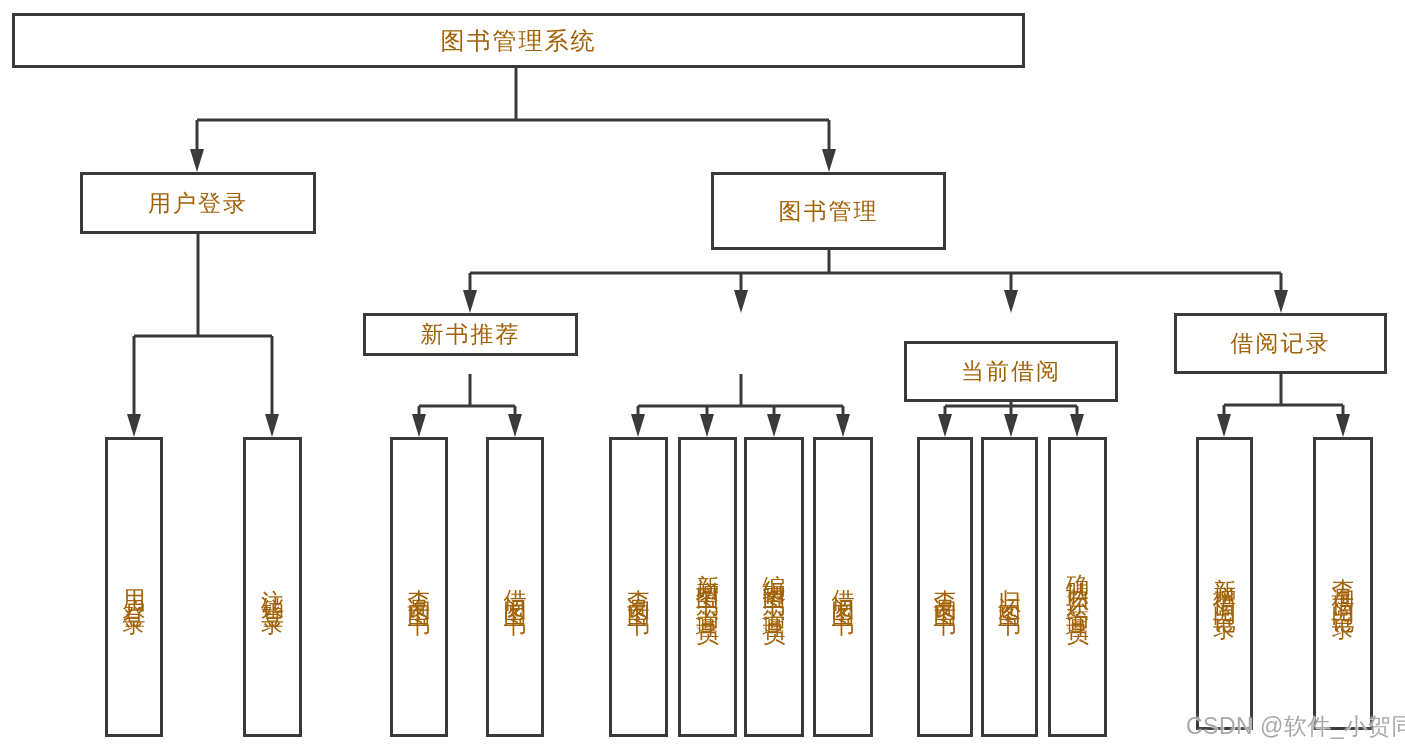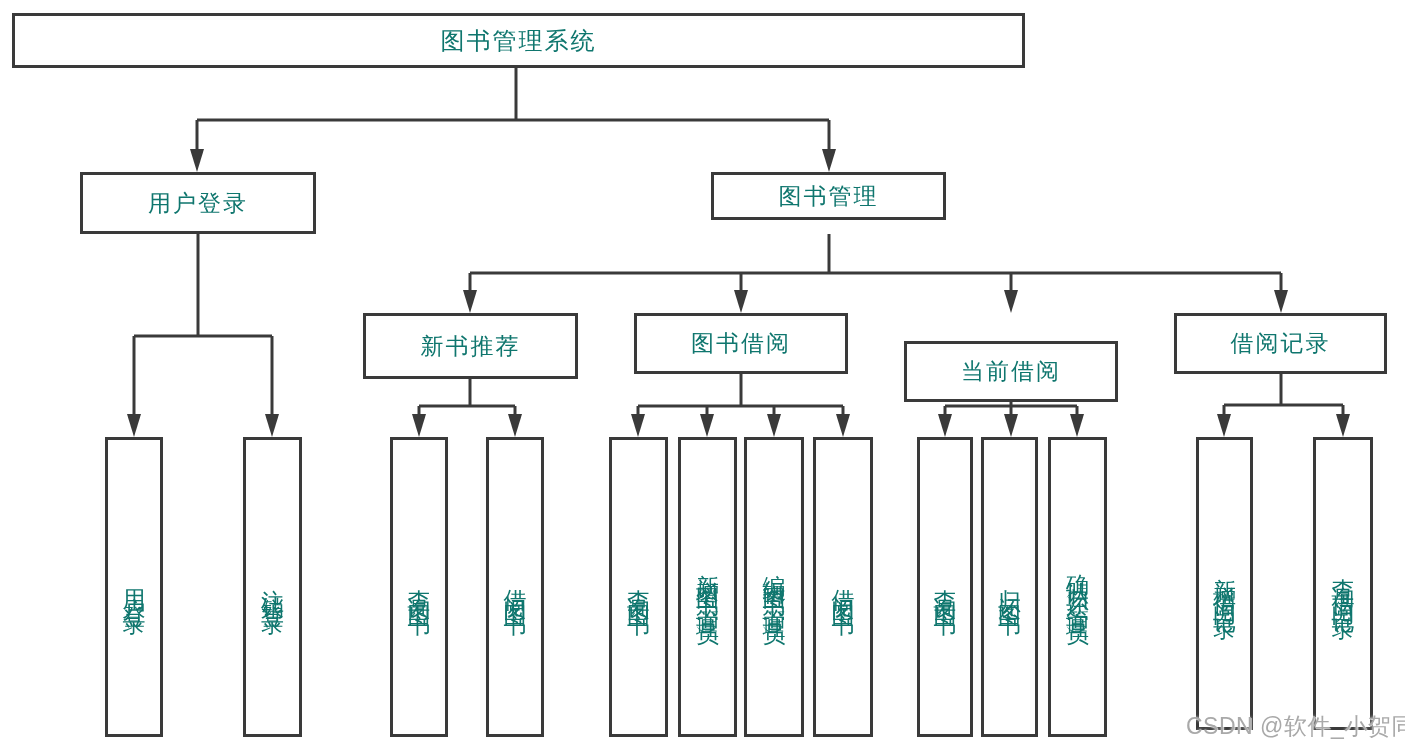--- a/index.html
+++ b/index.html
@@ -8,21 +8,21 @@
   .canvas {
     position:relative; width:1405px; height:747px;
     background:#ffffff; overflow:hidden;
   }
   svg.connectors { position:absolute; left:0; top:0; width:1405px; height:747px; }
   svg.connectors path { stroke:#3a3a3a; stroke-width:3; fill:none; }
   svg.connectors polygon { fill:#3a3a3a; }
   .box {
     position:absolute; background:#ffffff; border:3px solid #3a3a3a;
     display:flex; align-items:center; justify-content:center;
-    color:#0f766e; font-size:23px; letter-spacing:2px; white-space:nowrap;
+    color:#a16207; font-size:23px; letter-spacing:2px; white-space:nowrap;
   }
   .root-box { font-size:24px; }
   .leaf {
     writing-mode:vertical-rl; text-orientation:mixed;
     letter-spacing:8px; white-space:normal; line-height:1;
   }
   .watermark {
     position:absolute; left:1186px; top:711px; z-index:5;
     font-size:23px; color:#a9a9a9; letter-spacing:0.5px; white-space:nowrap;
     text-shadow:0 0 3px rgba(255,255,255,0.9), 1px 1px 0 rgba(255,255,255,0.6);
@@ -84,24 +84,23 @@
       <polygon points="938,414 952,414 945,437"></polygon>
       <polygon points="1004,414 1018,414 1011,437"></polygon>
       <polygon points="1070,414 1084,414 1077,437"></polygon>
       <polygon points="1217,414 1231,414 1224,437"></polygon>
       <polygon points="1336,414 1350,414 1343,437"></polygon>
     </svg>
 
   <div class="box root-box" style="left:12px; top:13px; width:1013px; height:55px;">图书管理系统</div>
 
   <div class="box" style="left:80px; top:172px; width:236px; height:62px;">用户登录</div>
-  <div class="box" style="left:711px; top:172px; width:235px; height:48px;">图书管理</div>
+  <div class="box" style="left:711px; top:172px; width:235px; height:78px;">图书管理</div>
 
-  <div class="box" style="left:363px; top:313px; width:215px; height:66px;">新书推荐</div>
-  <div class="box" style="left:634px; top:313px; width:214px; height:61px;">图书借阅</div>
+  <div class="box" style="left:363px; top:313px; width:215px; height:43px;">新书推荐</div>
   <div class="box" style="left:904px; top:313px; width:214px; height:61px;margin-top:28px;">当前借阅</div>
   <div class="box" style="left:1174px; top:313px; width:213px; height:61px;">借阅记录</div>
 
   <div class="box leaf" style="left:105px; top:437px; width:58px; height:300px;">用户登录</div>
   <div class="box leaf" style="left:243px; top:437px; width:59px; height:300px;">注销登录</div>
 
   <div class="box leaf" style="left:390px; top:437px; width:58px; height:300px;">查询图书</div>
   <div class="box leaf" style="left:486px; top:437px; width:58px; height:300px;">借阅图书</div>
 
   <div class="box leaf" style="left:609px; top:437px; width:59px; height:300px;">查询图书</div>

